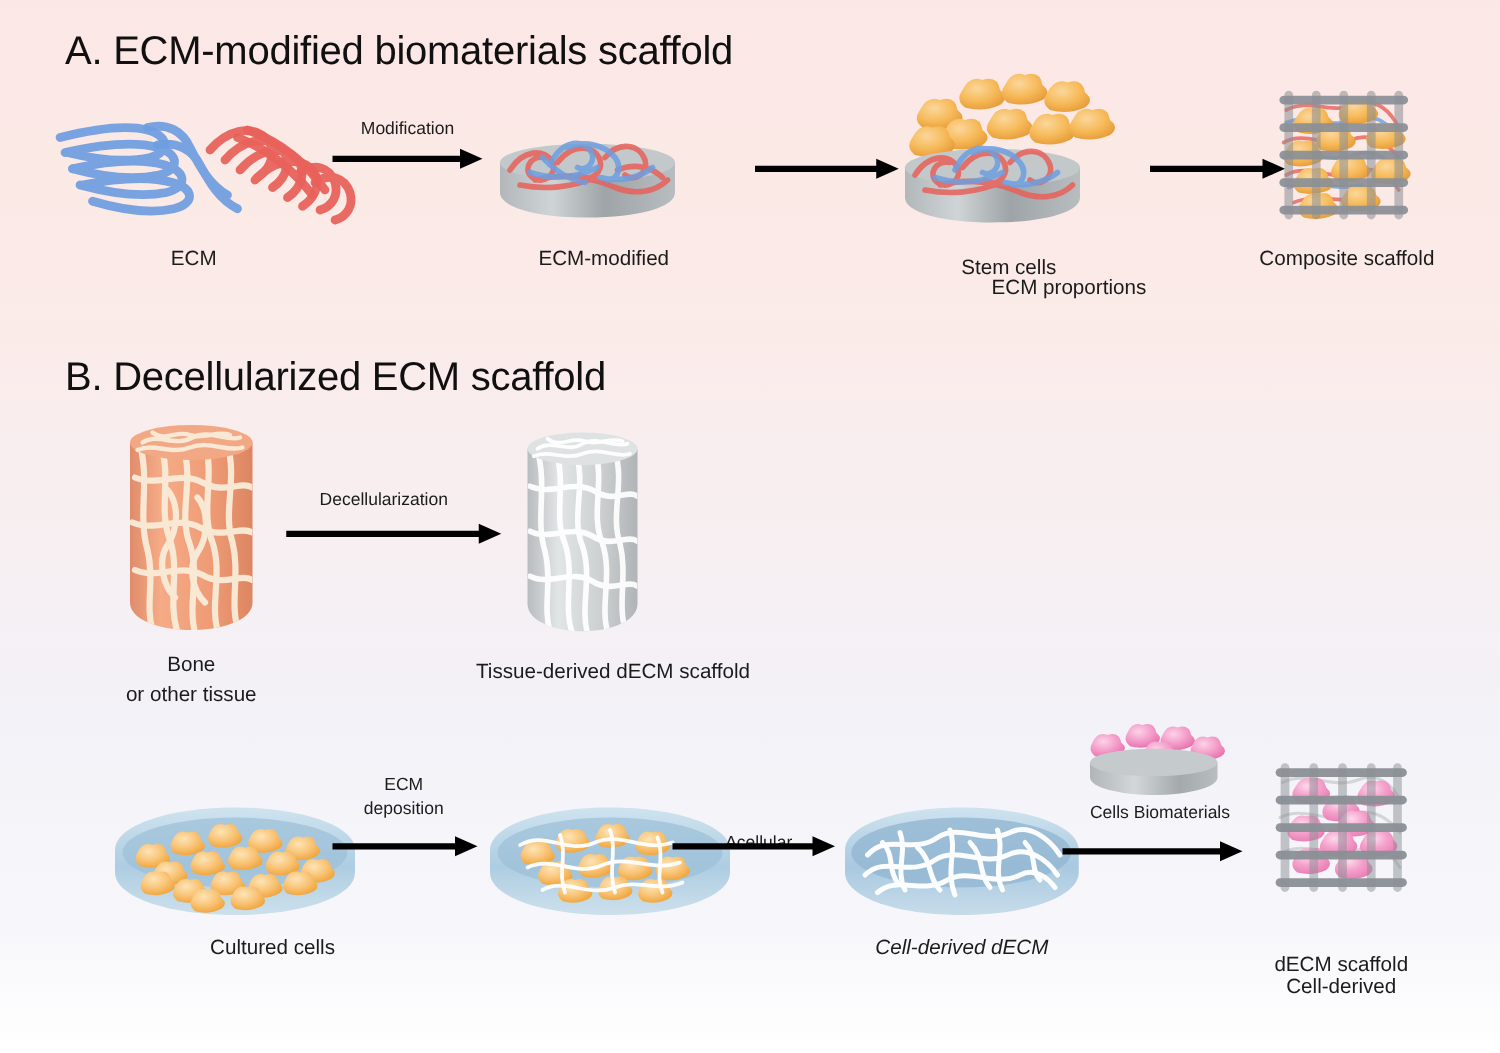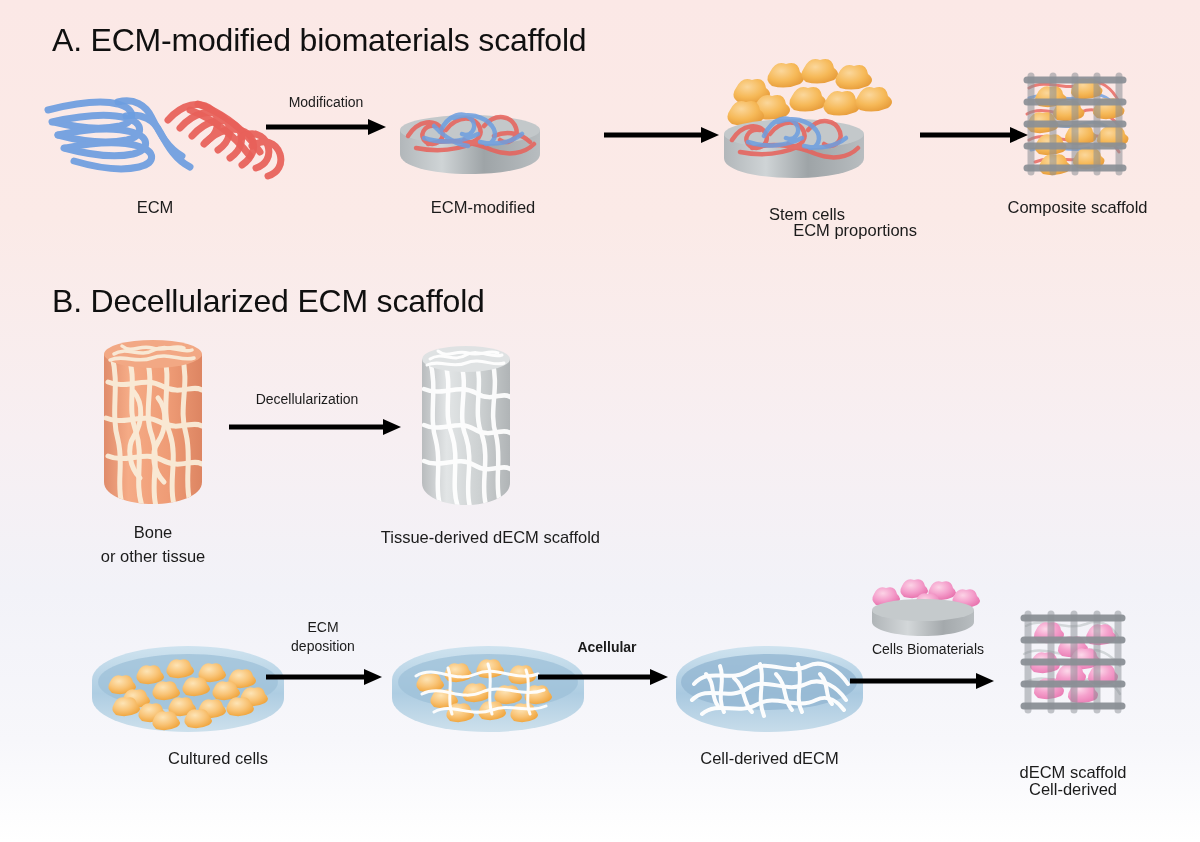--- a/index.html
+++ b/index.html
@@ -383,21 +383,21 @@
         <path d="M28 36 C48 24 66 44 88 34 C108 25 128 42 150 34"></path>
         <path d="M34 54 C54 44 72 62 94 52 C114 43 134 58 156 50"></path>
         <path d="M46 72 C64 62 82 78 104 70 C122 63 140 74 158 66"></path>
         <path d="M60 28 C66 44 58 58 64 74"></path>
         <path d="M100 24 C106 40 98 56 104 74"></path>
         <path d="M138 30 C144 46 136 60 142 74"></path>
       </g>
     </svg>
   </div>
 
-  <div class="arrow-lbl" style="left:532px;top:638px;width:150px;font-weight:bold;">Acellular</div>
+  <div class="arrow-lbl" style="left:532px;top:664px;width:150px;">Acellular</div>
   <div class="svgbox" style="left:538px;top:668px;">
     <svg width="130" height="18" viewBox="0 0 130 18">
       <line x1="0" y1="9" x2="114" y2="9" stroke="#000" stroke-width="5"></line>
       <polygon points="112,1 130,9 112,17" fill="#000"></polygon>
     </svg>
   </div>
 
   <div class="svgbox" style="left:672px;top:640px;">
     <svg width="195" height="100" viewBox="0 0 195 100">
       <defs>
@@ -416,21 +416,21 @@
         <path d="M48 26 C54 42 44 56 52 72"></path>
         <path d="M88 24 C94 40 84 56 92 76"></path>
         <path d="M126 24 C132 40 122 56 130 72"></path>
         <path d="M62 38 C74 48 70 62 80 72"></path>
         <path d="M104 34 C116 46 110 58 120 70"></path>
         <path d="M34 34 C44 44 38 56 46 66"></path>
         <path d="M148 34 C158 44 152 56 160 64"></path>
       </g>
     </svg>
   </div>
-  <div class="cap" style="left:672px;top:748px;width:195px;">Cell-derived dECM</div>
+  <div class="cap" style="left:672px;top:748px;width:195px;font-style:italic;">Cell-derived dECM</div>
 
   <div class="svgbox" style="left:858px;top:578px;">
     <svg width="130" height="60" viewBox="0 0 130 60">
       <defs>
         <linearGradient id="puckG" x1="0" y1="0" x2="1" y2="0">
           <stop offset="0%" stop-color="#b0b5b8"></stop>
           <stop offset="35%" stop-color="#d3d7d9"></stop>
           <stop offset="70%" stop-color="#a4a9ac"></stop>
           <stop offset="100%" stop-color="#b8bdc0"></stop>
         </linearGradient>

